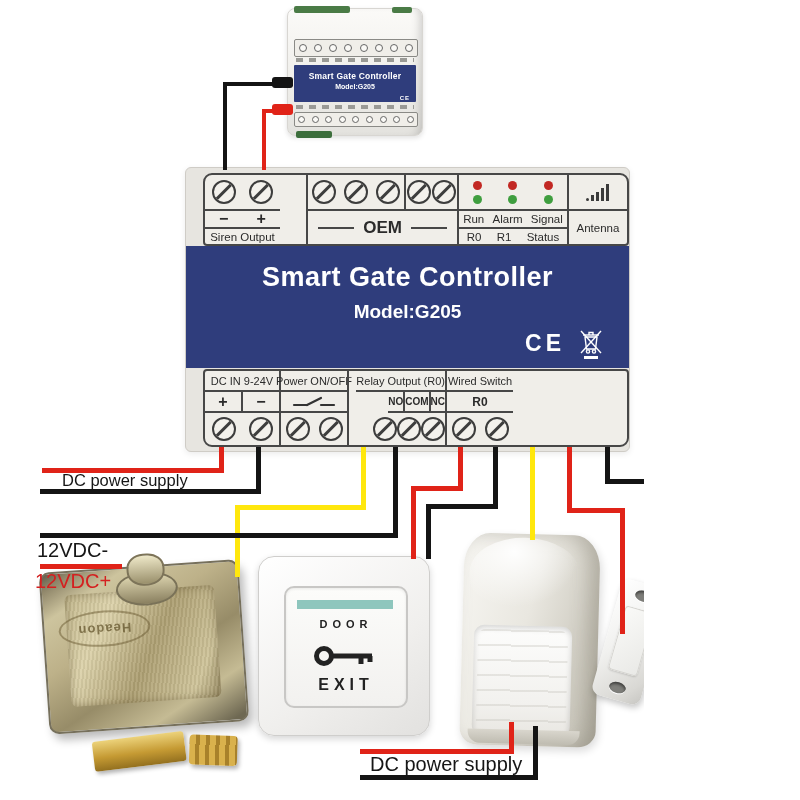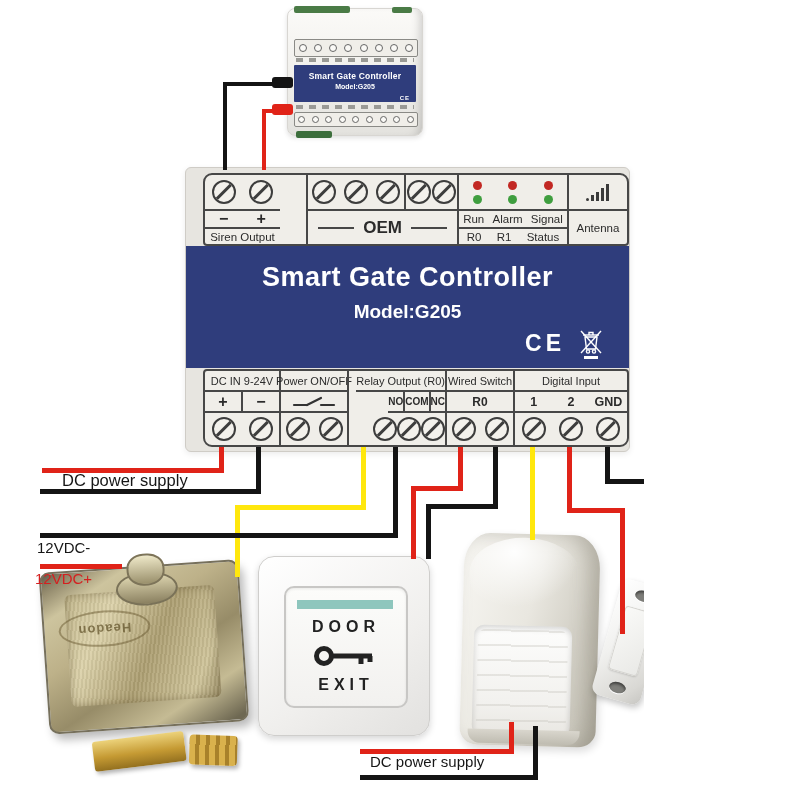--- a/index.html
+++ b/index.html
@@ -5,21 +5,21 @@
   html,body{margin:0;padding:0;background:#fff;}
   .stage{position:relative;width:644px;height:800px;background:#fff;overflow:hidden;
          font-family:"Liberation Sans", sans-serif;color:#2b2b2b;}
 
   
   .wire{position:absolute;z-index:5;}
   .wire.red{background:var(--wire-red,#e02318);}
   .wire.black{background:var(--wire-black,#141414);}
   .wire.yellow{background:var(--wire-yellow,#ffe70d);}
 
-  .ann{position:absolute;z-index:6;font-size:15px;color:#161616;white-space:nowrap;}
+  .ann{position:absolute;z-index:6;font-size:20px;color:#161616;white-space:nowrap;}
   .ann.red{color:#d42020;}
 
   
   .photo{position:absolute;left:283px;top:6px;width:140px;height:132px;z-index:4;}
   .ph-body{position:absolute;left:4px;top:2px;width:134px;height:126px;border-radius:8px;
            background:linear-gradient(180deg,#fbfaf8,#efeeea 60%,#e3e2de);
            border:1px solid #d8d6d2;box-shadow:inset -8px 0 10px -6px rgba(0,0,0,.18),0 2px 5px rgba(0,0,0,.12);}
   .ph-green{position:absolute;background:#4a7b46;border-radius:2px;}
   .g-a{left:6px;top:-3px;width:56px;height:7px;}
   .g-b{left:104px;top:-2px;width:20px;height:6px;}
@@ -126,21 +126,21 @@
      background:repeating-linear-gradient(90deg,#d9b14c 0 6px,#a8812a 6px 10px);transform:rotate(6deg);
      box-shadow:2px 3px 4px rgba(0,0,0,.3);}
 
   .exit{position:absolute;left:258px;top:556px;width:172px;height:180px;z-index:3;}
   .exit-plate{position:absolute;inset:0;border-radius:16px;border:1px solid #cfcecc;
      background:linear-gradient(145deg,#ffffff,#f0efed 60%,#e2e1df);box-shadow:0 3px 7px rgba(0,0,0,.16);}
   .exit-btn{position:absolute;left:26px;top:30px;width:120px;height:118px;border-radius:10px;
      border:2px solid #c8c7c5;background:linear-gradient(#fcfcfa,#f2f1ef);
      box-shadow:inset 0 1px 3px rgba(0,0,0,.08);}
   .exit-stripe{position:absolute;left:11px;top:12px;width:96px;height:9px;background:var(--stripe-teal,#8ec6bd);}
-  .exit-door{position:absolute;left:0;top:30px;width:100%;text-align:center;font-size:16px;font-weight:700;
+  .exit-door{position:absolute;left:0;top:30px;width:100%;text-align:center;font-size:11px;font-weight:700;
      letter-spacing:5px;color:#222;}
   .exit-key{position:absolute;left:28px;top:54px;}
   .exit-exit{position:absolute;left:0;top:88px;width:100%;text-align:center;font-size:16px;font-weight:700;
      letter-spacing:5px;color:#222;}
 
   .pir{position:absolute;left:462px;top:534px;width:136px;height:212px;transform:rotate(1.5deg);z-index:3;}
   .pir-body{position:absolute;inset:0;border-radius:26px 26px 18px 18px / 34px 34px 16px 16px;
      background:linear-gradient(105deg,#f7f6f2 0%,#e9e7e0 45%,#c9c6bb 85%,#b5b2a6 100%);
      box-shadow:inset -10px 0 18px rgba(120,115,100,.35),2px 4px 8px rgba(0,0,0,.14);}
   .pir-hood{position:absolute;left:6px;top:4px;width:110px;height:70px;border-radius:50% 50% 40% 40%;
@@ -352,33 +352,20 @@
 
       <section class="bsec b-ws">
         <div class="bhead">Wired Switch</div>
         <div class="bcells center">R0</div>
         <div class="bscrews">
           <div class="screw"></div>
           <div class="screw"></div>
         </div>
       </section>
 
-      <section class="bsec b-di">
-        <div class="bhead">Digital Input</div>
-        <div class="bcells" style="font-size:12.5px;">
-          <span>1</span>
-          <span>2</span>
-          <span>GND</span>
-        </div>
-        <div class="bscrews">
-          <div class="screw"></div>
-          <div class="screw"></div>
-          <div class="screw"></div>
-        </div>
-      </section>
     </div>
   </div>
 
   <div class="wire red" style="left:219px;top:447px;width:5px;height:26px;"></div>
   <div class="wire red" style="left:42px;top:468px;width:182px;height:5px;"></div>
   <div class="wire black" style="left:256px;top:447px;width:5px;height:47px;"></div>
   <div class="wire black" style="left:40px;top:489px;width:221px;height:5px;"></div>
 
   <div class="wire yellow" style="left:361px;top:447px;width:5px;height:63px;"></div>
   <div class="wire yellow" style="left:235px;top:505px;width:131px;height:5px;"></div>

